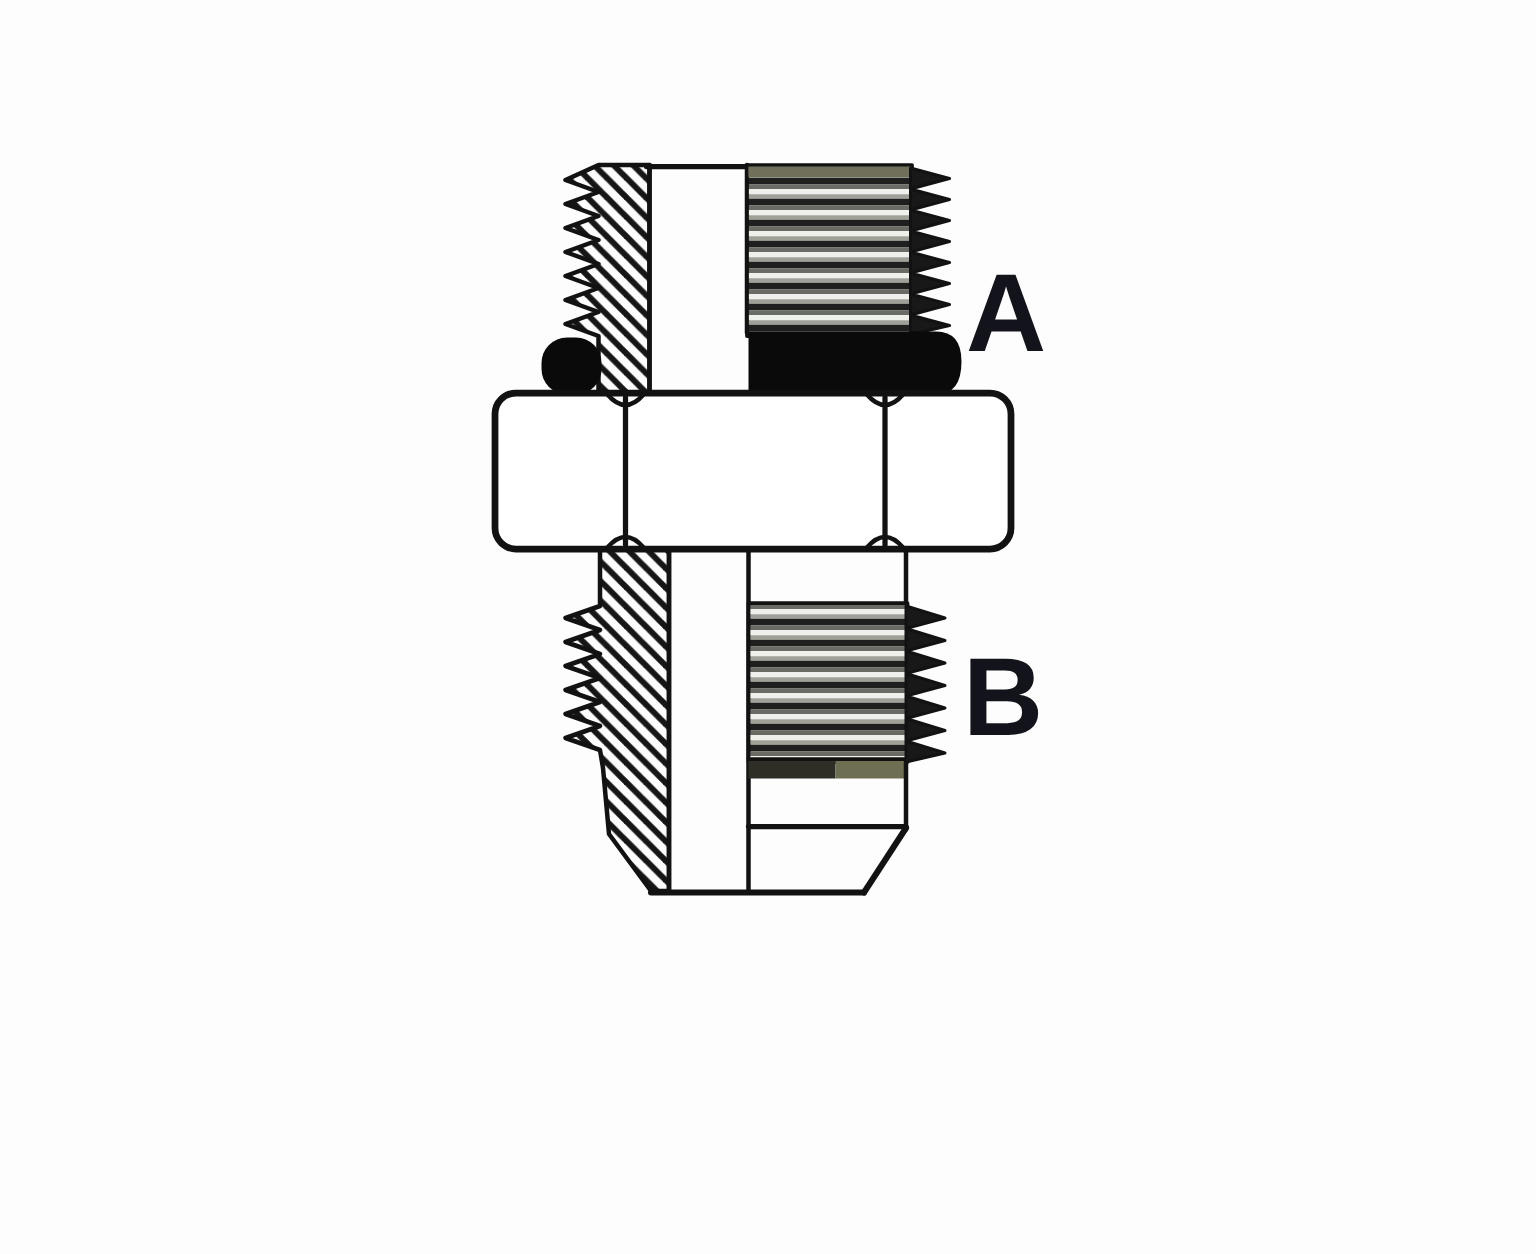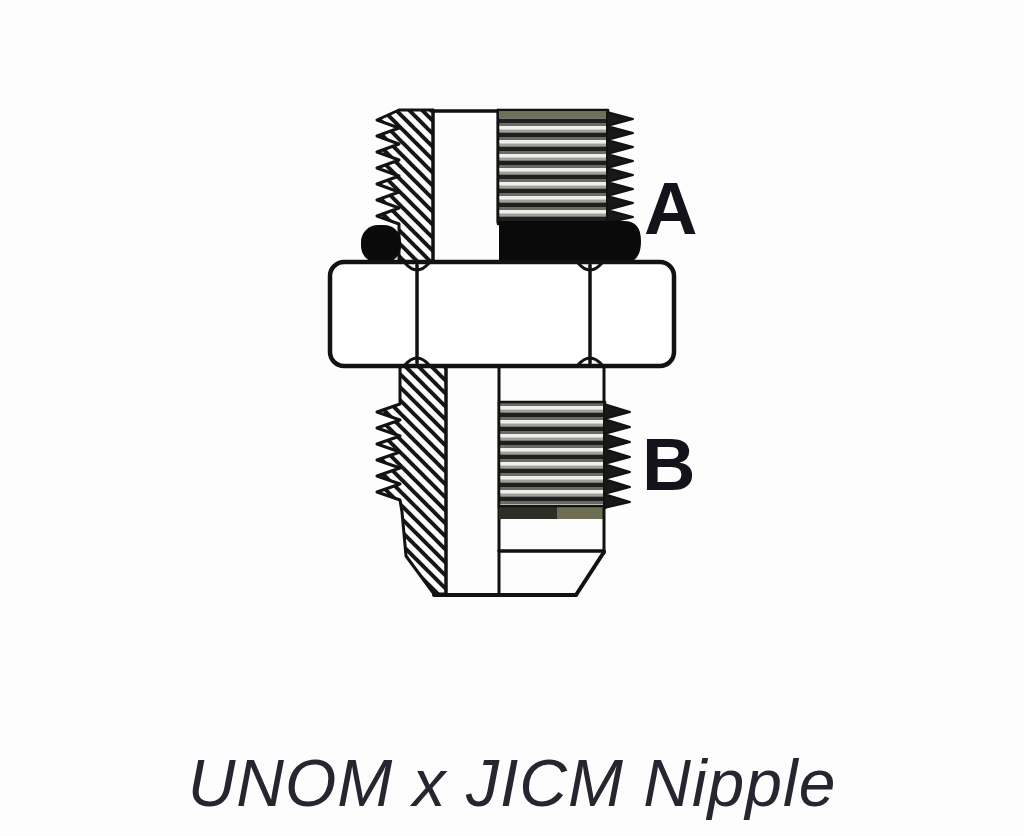--- a/index.html
+++ b/index.html
@@ -123,14 +123,13 @@
       <path d="M405,263 Q417,277 429,263" stroke="#121212" stroke-width="3" fill="none"></path>
       <path d="M405,365 Q417,351 429,365" stroke="#121212" stroke-width="3" fill="none"></path>
       <path d="M578,263 Q590,277 602,263" stroke="#121212" stroke-width="3" fill="none"></path>
       <path d="M578,365 Q590,351 602,365" stroke="#121212" stroke-width="3" fill="none"></path>
     </g>
   </svg>
 
   <div class="port-label label-a">A</div>
   <div class="port-label label-b">B</div>
 
-  <div class="figure-caption">UNOM x JICM Nipple</div>
 </div>
 
 </body></html>

